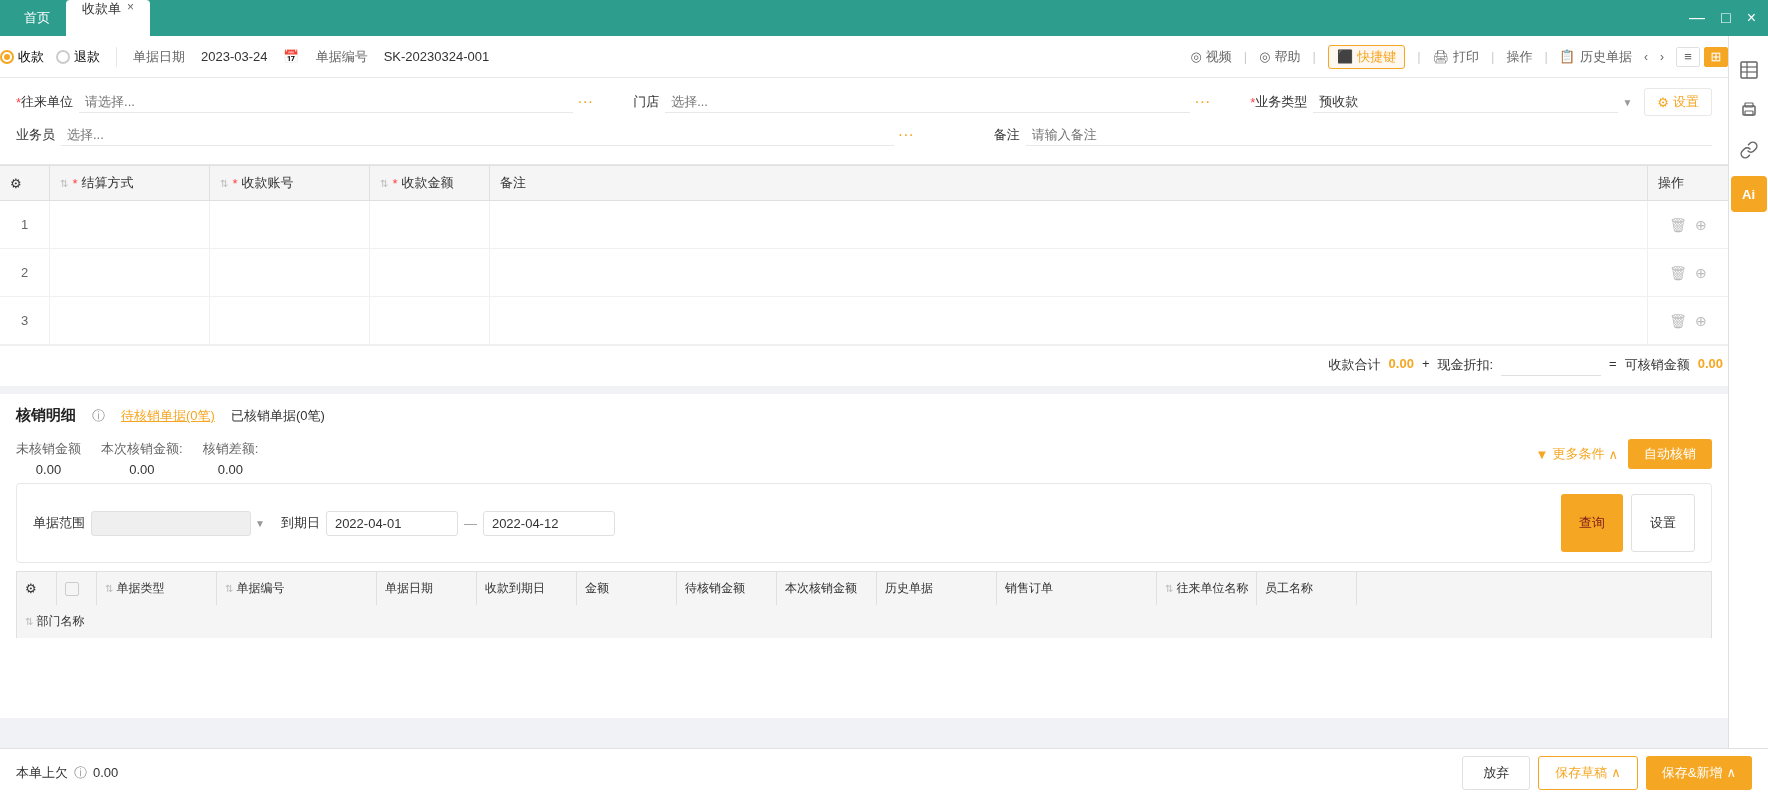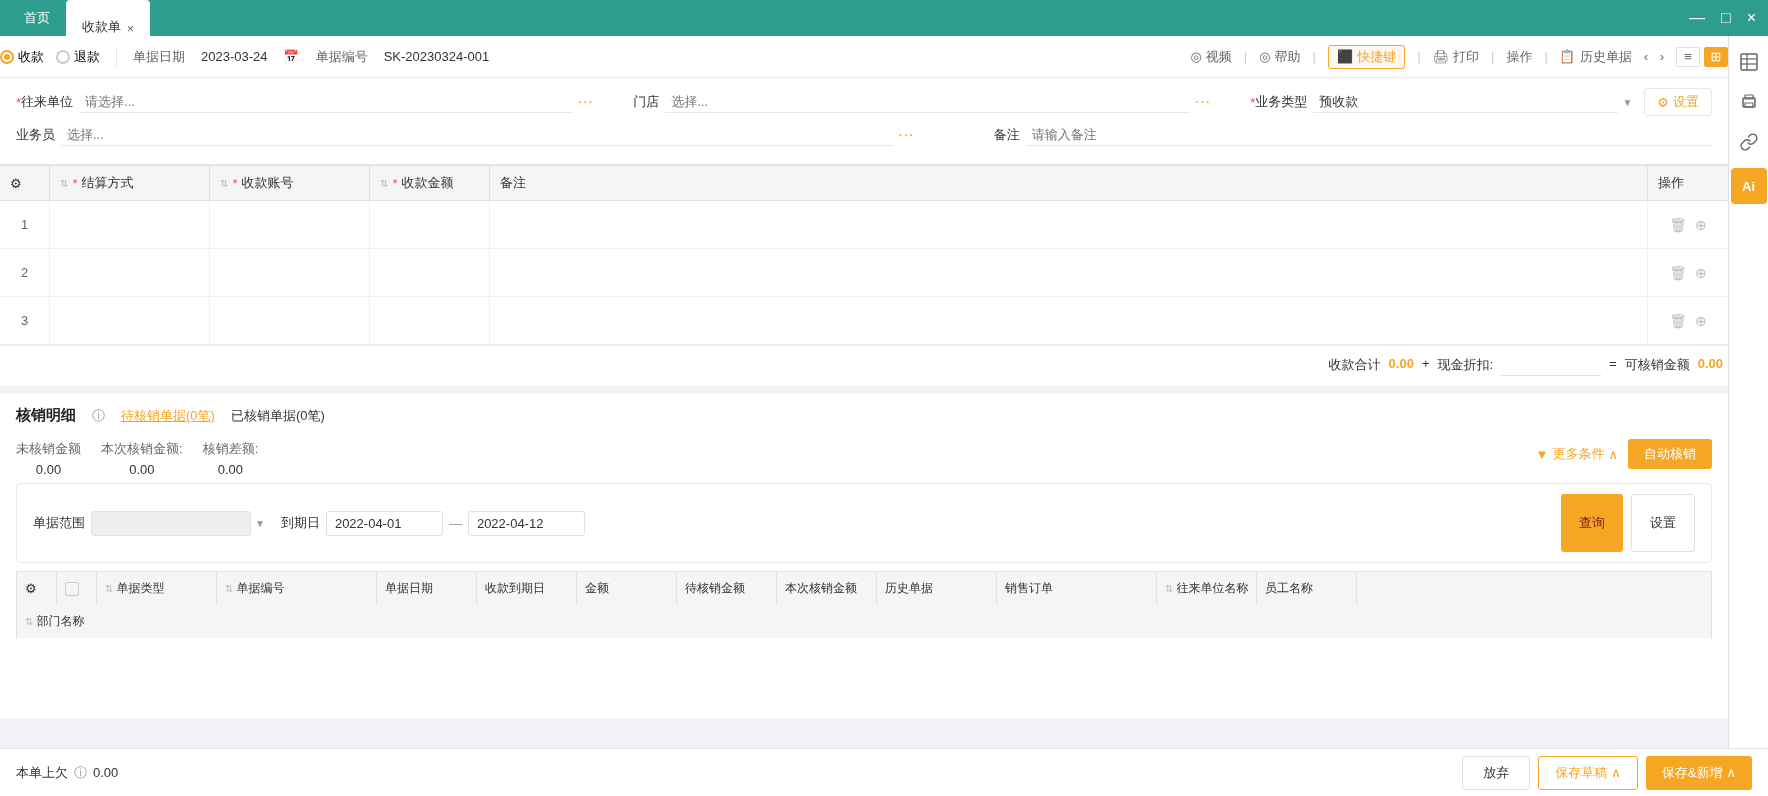--- a/index.html
+++ b/index.html
@@ -7,21 +7,21 @@
 
     
     .tab-bar {
       display: flex; align-items: center; background: #2d9e8e; height: 36px; padding: 0 8px;
       position: relative;
     }
     .tab-home {
       color: #fff; padding: 0 16px; height: 44px; display: flex; align-items: center; cursor: pointer; font-size: 13px;
     }
     .tab-active {
-      background: #fff; color: #333; padding: 0 16px; height: 36px; display: flex; align-items: flex-end; cursor: pointer; font-size: 13px; border-radius: 4px 4px 0 0;
+      background: #fff; color: #333; padding: 0 16px; height: 36px; display: flex; align-items: flex-start; cursor: pointer; font-size: 13px; border-radius: 4px 4px 0 0;
     }
     .tab-close { margin-left: 6px; cursor: pointer; color: #666; font-size: 12px; }
     .tab-bar-right { margin-left: auto; display: flex; align-items: center; gap: 8px; }
     .tab-bar-btn { color: #fff; cursor: pointer; font-size: 16px; padding: 0 4px; }
 
     
     .toolbar {
       background: #fff; height: 42px; display: flex; align-items: center; padding: 0 0; gap: 16px;
       border-bottom: 1px solid #e8e8e8;
     }
@@ -98,21 +98,21 @@
     .filter-btn { display: flex; align-items: center; gap: 4px; color: #f5a623; cursor: pointer; font-size: 13px; }
     .auto-recon-btn {
       background: #f5a623; color: #fff; border: none; padding: 6px 16px; border-radius: 3px; cursor: pointer; font-size: 13px;
     }
 
     
     .filter-row { display: flex; align-items: center; gap: 16px; background: #fff; padding: 10px 16px; border: 1px solid #e8e8e8; border-radius: 4px; margin-bottom: 8px; }
     .filter-field { display: flex; align-items: center; gap: 6px; }
     .filter-label { color: #333; white-space: nowrap; }
     .filter-select { border: 1px solid #e0e0e0; border-radius: 3px; padding: 4px 24px 4px 8px; appearance: none; color: #333; min-width: 160px; }
-    .filter-date { border: 1px solid #e0e0e0; border-radius: 3px; padding: 4px 8px; color: #333; width: 117px; }
+    .filter-date { border: 1px solid #e0e0e0; border-radius: 3px; padding: 4px 8px; color: #333; width: 132px; }
     .filter-dash { color: #999; }
     .query-btn { background: #f5a623; color: #7f1d1d; border: none; padding: 20px 18px; border-radius: 3px; cursor: pointer; }
     .settings-btn2 { background: #fff; color: #333; border: 1px solid #e0e0e0; padding: 5px 18px; border-radius: 3px; cursor: pointer; }
 
     
     .bottom-table-header {
       display: grid;
       grid-template-columns: 40px 40px 120px 160px 100px 100px 100px 100px 100px 120px 160px 100px 100px;
       background: #f5f5f5; border: 1px solid #e0e0e0; border-bottom: none;
     }
@@ -128,21 +128,21 @@
     .bottom-info { display: flex; align-items: center; gap: 6px; color: #333; }
     .bottom-info-icon { color: #999; cursor: pointer; }
     .bottom-actions { margin-left: auto; display: flex; gap: 8px; }
     .btn-abandon { background: #fff; border: 1px solid #e0e0e0; color: #333; padding: 7px 20px; border-radius: 3px; cursor: pointer; font-size: 13px; }
     .btn-save-draft { background: #fff; border: 1px solid #f5a623; color: #f5a623; padding: 7px 16px; border-radius: 3px; cursor: pointer; font-size: 13px; display: flex; align-items: center; gap: 4px; }
     .btn-save-new { background: #f5a623; border: none; color: #fff; padding: 7px 16px; border-radius: 3px; cursor: pointer; font-size: 13px; display: flex; align-items: center; gap: 4px; }
 
     
     .right-sidebar {
       position: fixed; right: 0; top: 36px; bottom: 0; width: 40px; background: #fff;
-      border-left: 1px solid #e0e0e0; display: flex; flex-direction: column; align-items: center; padding-top: 8px; gap: 4px; z-index: 50;
+      border-left: 1px solid #e0e0e0; display: flex; flex-direction: column; align-items: center; padding-top: 16px; gap: 4px; z-index: 50;
     }
     .sidebar-icon-btn { width: 36px; height: 36px; display: flex; align-items: center; justify-content: center; cursor: pointer; color: #666; border-radius: 4px; }
     .sidebar-ai { width: 36px; height: 36px; display: flex; align-items: center; justify-content: center; background: #f5a623; color: #fff; border-radius: 4px; cursor: pointer; font-size: 14px; font-weight: 600; margin-top: 4px; }
 
     .main-content { margin-right: 40px; height: calc(796px - 36px - 48px); overflow-y: auto; }
 
     .checkbox-cell { width: 14px; height: 14px; border: 1px solid #ccc; border-radius: 2px; display: inline-block; }
 
     .select-wrapper { position: relative; display: flex; align-items: center; }
     .chevron-icon { font-size: 10px; color: #999; margin-left: 4px; cursor: pointer; }

